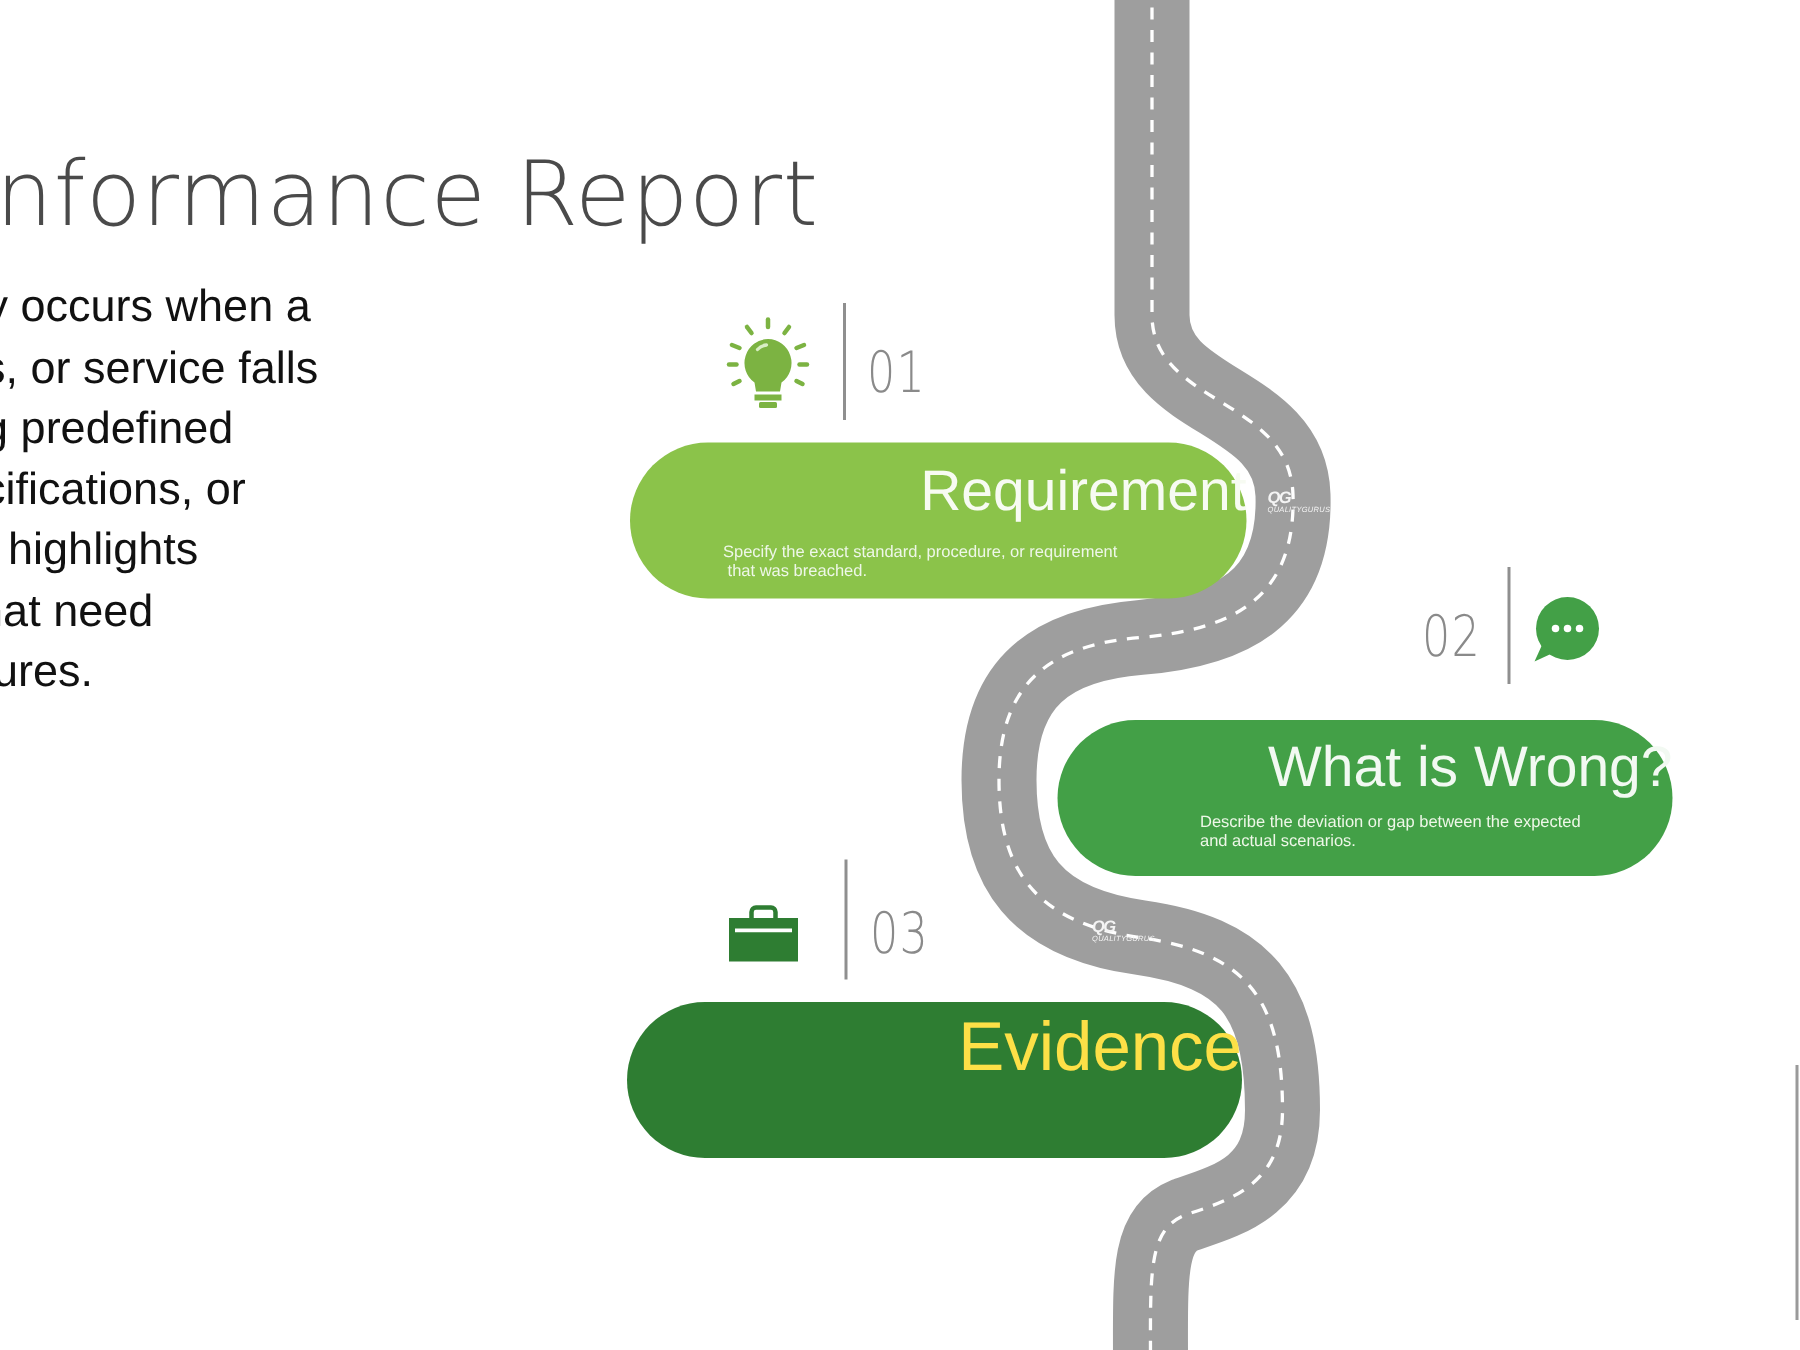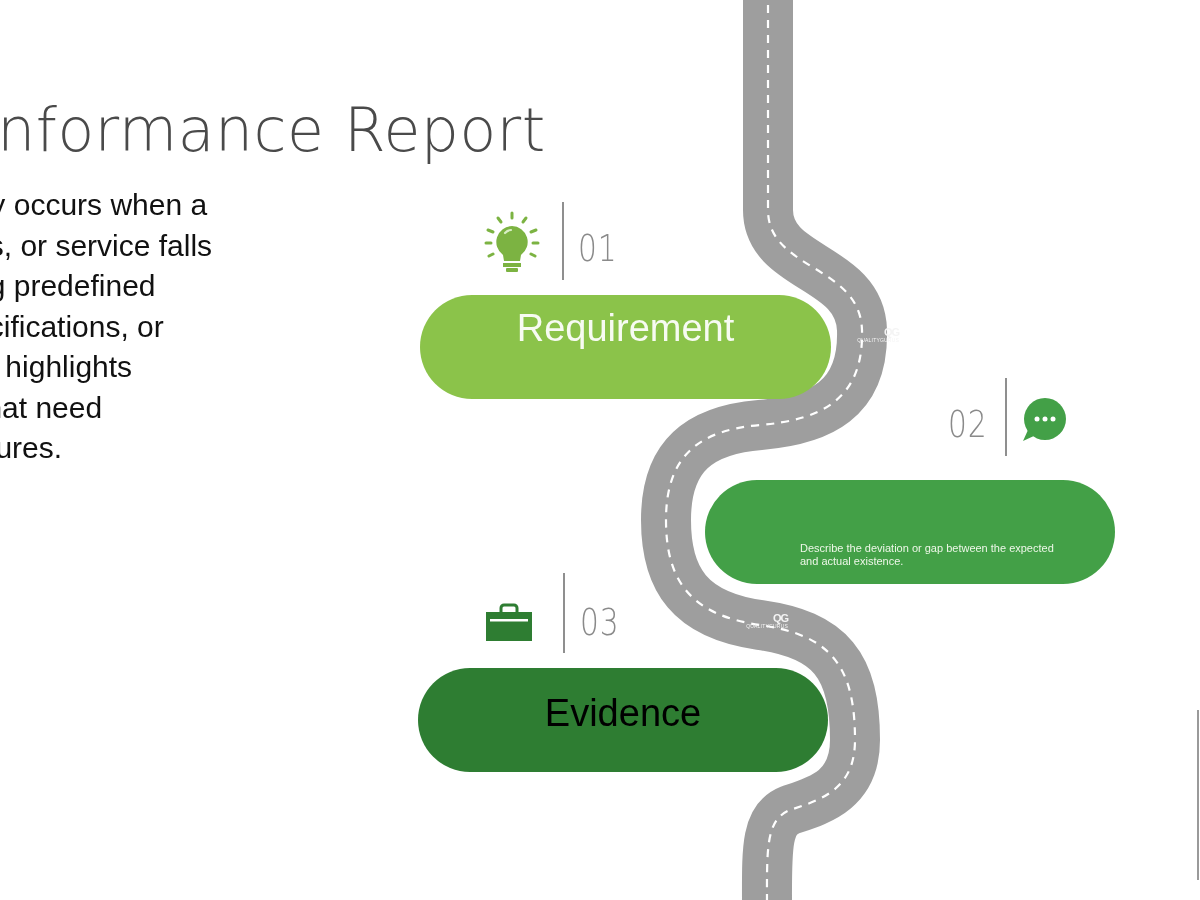--- a/index.html
+++ b/index.html
@@ -2,26 +2,26 @@
 <html><head>
 <meta charset="utf-8">
 <style>
   html,body{margin:0;padding:0;}
   body{width:1200px;height:900px;overflow:hidden;background:#ffffff;position:relative;font-family:"Liberation Sans",sans-serif;}
   .title{position:absolute;left:-112px;top:95px;font-family:"DejaVu Sans",sans-serif;font-weight:300;font-size:60px;color:#4a4a4a;white-space:nowrap;letter-spacing:0.5px;margin:0;}
   .body-text{position:absolute;left:-118px;top:185px;width:520px;font-family:"Liberation Sans",sans-serif;font-size:30px;line-height:40.5px;color:#111;margin:0;}
   .body-text span{display:block;white-space:nowrap;}
   svg.road{position:absolute;left:0;top:0;}
   .pill{position:absolute;border-radius:60px;color:#fff;box-sizing:border-box;}
-  .pill .pt{position:absolute;left:0;right:0;text-align:center;font-family:"Liberation Sans",sans-serif;white-space:nowrap;}
+  .pill .pt{position:absolute;left:0;right:0;text-align:right;font-family:"Liberation Sans",sans-serif;white-space:nowrap;}
   .pill .pd{position:absolute;font-family:"Liberation Sans",sans-serif;font-size:11px;line-height:13px;color:#eef7e8;}
   .num{position:absolute;font-family:"DejaVu Sans",sans-serif;font-weight:200;font-size:38px;color:#8a8a8a;transform:scaleX(0.78);transform-origin:left top;letter-spacing:1px;}
   .vline{position:absolute;width:2px;background:#8f8f8f;}
   .icon{position:absolute;}
-  .logo{position:absolute;text-align:right;color:#f4f4f4;font-family:"Liberation Sans",sans-serif;}
+  .logo{position:absolute;text-align:left;color:#f4f4f4;font-family:"Liberation Sans",sans-serif;font-style:italic;}
   .logo .lg{font-size:11px;font-weight:bold;line-height:10px;letter-spacing:-1px;}
   .logo .ls{font-size:5px;line-height:6px;letter-spacing:0.2px;}
   .edge-line{position:absolute;left:1197px;top:710px;width:2px;height:170px;background:#9a9a9a;}
 </style>
 </head>
 <body>
 
 <h1 class="title">nconformance Report</h1>
 
 <div class="body-text">
@@ -65,48 +65,53 @@
     <path d="M27 23 a9 9 0 0 1 6 -3" stroke="#d8eec4" stroke-width="2.2" fill="none" stroke-linecap="round"></path>
     <rect x="25" y="53" width="18" height="4" fill="#7cb342"></rect>
     <rect x="28" y="58" width="12" height="4" rx="1" fill="#7cb342"></rect>
   </svg>
 </div>
 <div class="vline" style="left:562px;top:202px;height:78px;"></div>
 <div class="num" style="left:578px;top:226px;">01</div>
 
 <div class="pill" style="left:420px;top:295px;width:411px;height:104px;background:#8bc34a;">
   <div class="pt" style="top:12px;font-size:38px;color:#f7fbf2;">Requirement</div>
+  <div class="pd" style="left:62px;top:67px;width:320px;">
+    <div>Specify the exact standard, procedure, or requirement</div>
+    <div style="white-space:pre;"> that was breached.</div>
+  </div>
 </div>
 
 <div class="num" style="left:948px;top:402px;">02</div>
 <div class="vline" style="left:1005px;top:378px;height:78px;"></div>
 <div class="icon" style="left:1020px;top:397px;width:50px;height:46px;">
   <svg width="50" height="46" viewBox="0 0 50 46">
     <circle cx="25" cy="22" r="21" fill="#43a047"></circle>
     <path d="M8 33 L3 44 L16 38 Z" fill="#43a047"></path>
     <circle cx="17" cy="22" r="2.5" fill="#fff"></circle>
     <circle cx="25" cy="22" r="2.5" fill="#fff"></circle>
     <circle cx="33" cy="22" r="2.5" fill="#fff"></circle>
   </svg>
 </div>
 
 <div class="pill" style="left:705px;top:480px;width:410px;height:104px;background:#43a047;">
+  <div class="pt" style="top:11px;font-size:38px;color:#f2f9f2;">What is Wrong?</div>
   <div class="pd" style="left:71px;top:62px;width:320px;margin-left:24px;">
     <div>Describe the deviation or gap between the expected</div>
-    <div>and actual existence.</div>
+    <div>and actual scenarios.</div>
   </div>
 </div>
 
 <div class="icon" style="left:484px;top:603px;width:50px;height:40px;">
   <svg width="50" height="40" viewBox="0 0 50 40">
     <path d="M17 9 v-4 a3 3 0 0 1 3 -3 h10 a3 3 0 0 1 3 3 v4" fill="none" stroke="#2e7d32" stroke-width="3"></path>
     <rect x="2" y="9" width="46" height="29" fill="#2e7d32"></rect>
     <rect x="6" y="16" width="38" height="2.5" fill="#ffffff"></rect>
   </svg>
 </div>
 <div class="vline" style="left:563px;top:573px;height:80px;"></div>
 <div class="num" style="left:580px;top:600px;">03</div>
 
 <div class="pill" style="left:418px;top:668px;width:410px;height:104px;background:#2e7d32;">
-  <div class="pt" style="top:24px;font-size:38px;color:#000000;">Evidence</div>
+  <div class="pt" style="top:2px;font-size:46px;color:#fde047;">Evidence</div>
 </div>
 
 <div class="edge-line"></div>
 
 </body></html>

